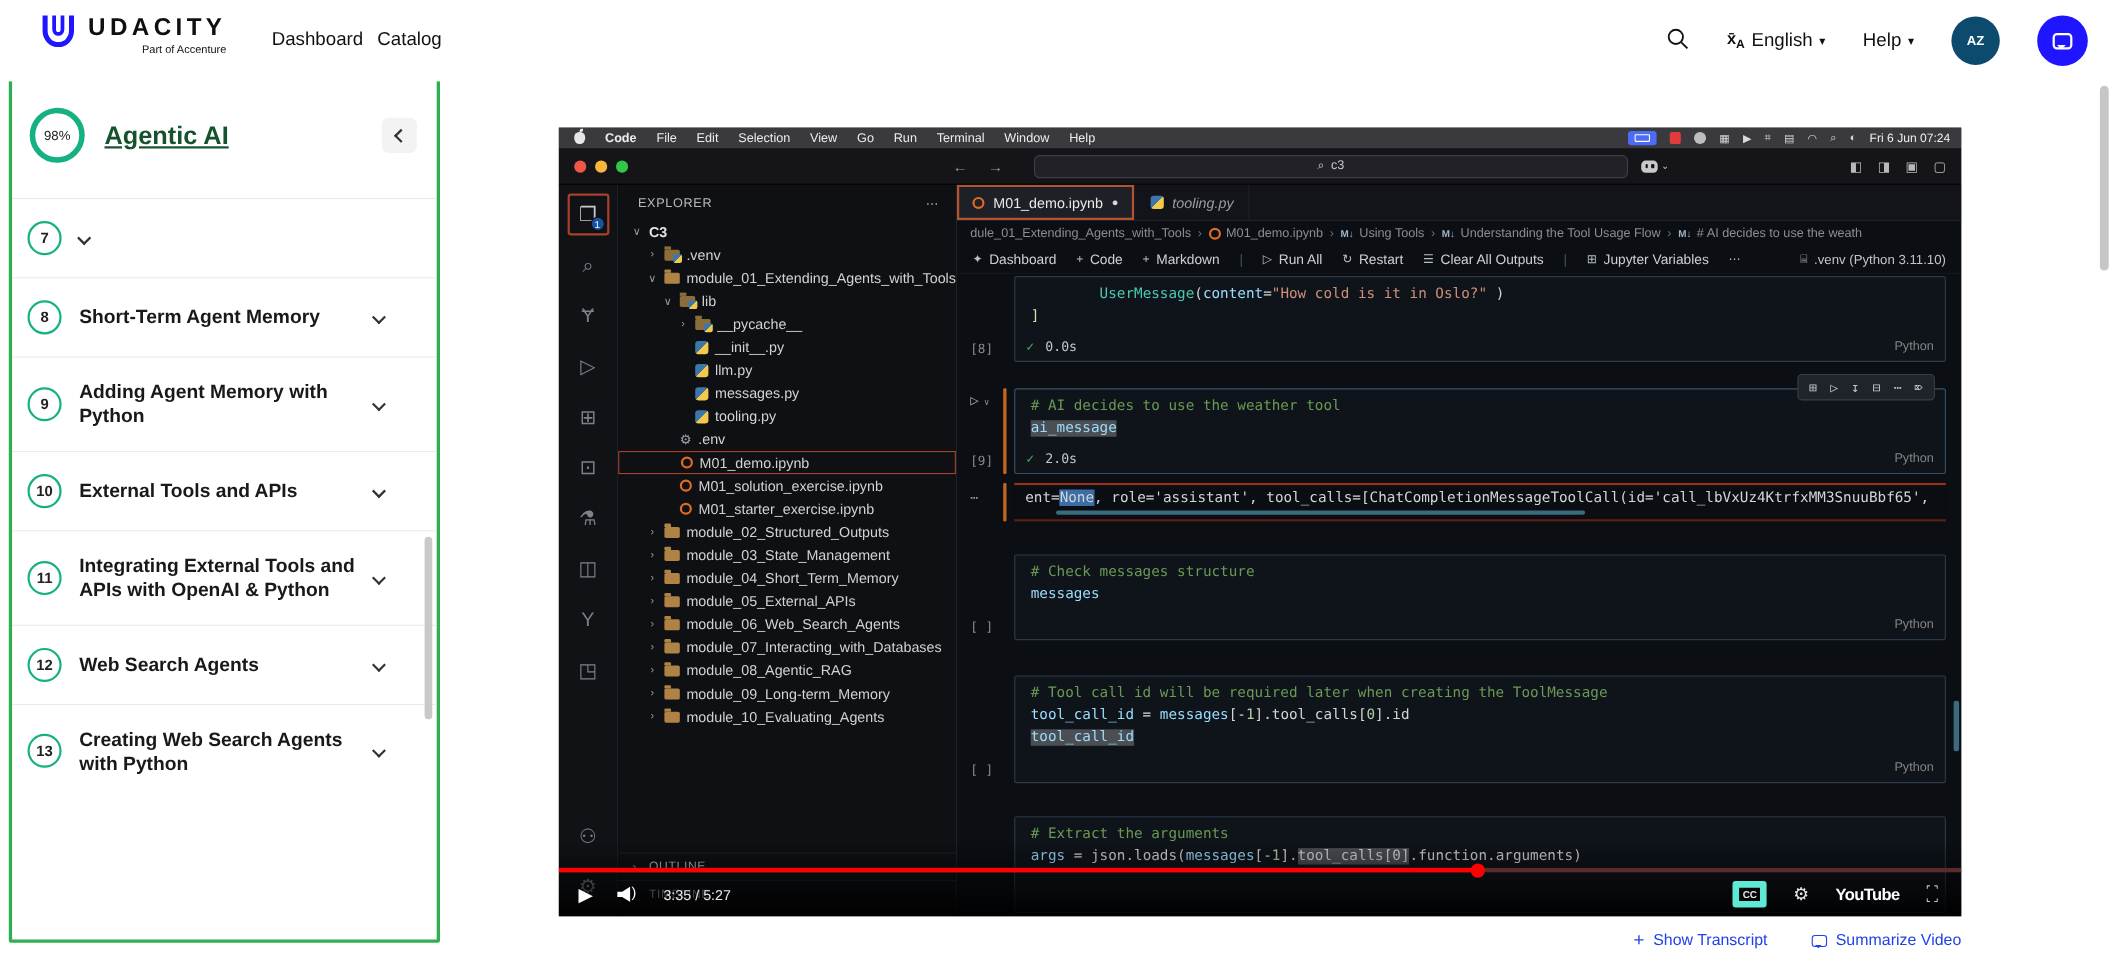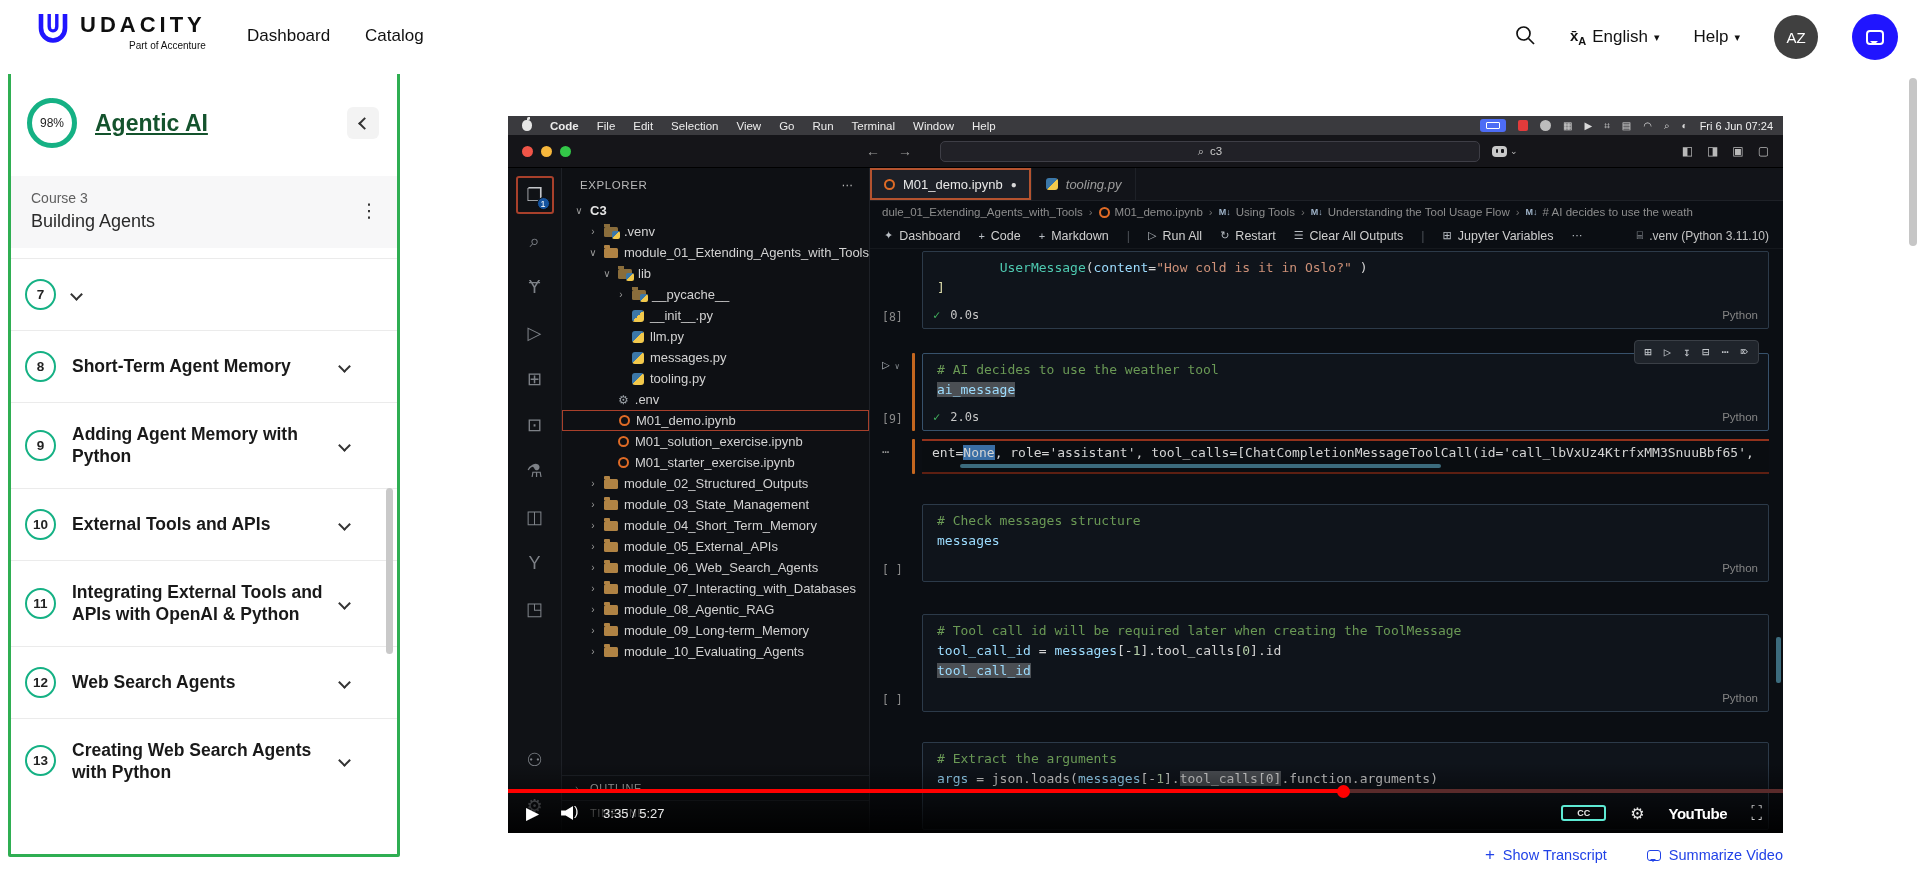--- a/index.html
+++ b/index.html
@@ -6,29 +6,29 @@
   html,body { width:1920px; height:874px; background:#fff; overflow:hidden;
               font-family:"Liberation Sans", sans-serif; }
 
   
   .navbar { position:absolute; left:0; top:0; width:1920px; height:74px; background:#fff; z-index:30; }
   .brand { position:absolute; left:36px; top:12px; display:flex; align-items:flex-start; gap:10px; }
   .brand-text { display:flex; flex-direction:column; }
   .brand-name { font-size:22px; font-weight:bold; letter-spacing:4px; color:#0f0f0f; line-height:26px; }
   .brand-sub { font-size:10px; color:#111; align-self:flex-end; margin-top:2px; }
   .nav-link { position:absolute; top:26px; font-size:17px; color:#111; cursor:pointer; }
-  #nav-dashboard { left:247px; } #nav-catalog { left:365px; }
+  #nav-dashboard { left:247px; } #nav-catalog { left:343px; }
   .nav-right { position:absolute; right:22px; top:0; height:74px; display:flex; align-items:center; gap:34px; }
   .nav-ico { color:#111; }
   .lang, .help { font-size:17px; color:#111; display:flex; align-items:center; gap:6px; }
   .caret { font-size:11px; color:#111; }
   .tr-glyph { font-size:15px; font-weight:bold; }
   .tr-glyph sub { font-size:11px; }
-  .avatar { width:44px; height:44px; border-radius:50%; background:#404040; color:#fff;
-            display:flex; align-items:center; justify-content:center; font-size:15px; font-weight:normal; }
+  .avatar { width:44px; height:44px; border-radius:50%; background:#0c4a6e; color:#fff;
+            display:flex; align-items:center; justify-content:center; font-size:12px; font-weight:bold; }
   .chat-btn { width:46px; height:46px; border-radius:50%; background:#2015ff; display:flex; align-items:center; justify-content:center; }
   .chat-bubble { width:18px; height:15px; border:2px solid #fff; border-radius:4px; position:relative; }
   .chat-bubble:after { content:""; position:absolute; left:2px; bottom:-6px; border:4px solid transparent; border-top-color:#fff; }
 
   
   .sidebar { position:absolute; left:8px; top:67px; width:392px; height:790px; background:#fff;
              border:3px solid #2fae52; border-radius:2px; z-index:20; overflow:hidden; }
   .sb-head { display:flex; align-items:center; gap:16px; padding:26px 18px 20px 14px; }
   .ring-wrap { position:relative; width:54px; height:54px; flex:none; }
   .ring-label { position:absolute; inset:0; display:flex; align-items:center; justify-content:center; font-size:12px; color:#222; }
@@ -166,21 +166,21 @@
   .yt-played { height:100%; background:#f00; }
   .yt-dot { position:absolute; top:-4px; width:13px; height:13px; border-radius:50%; background:#f00; }
   .yt-bar { position:absolute; left:0; bottom:0; width:100%; height:40px; z-index:6; display:flex; align-items:center; padding:0 18px; gap:22px; }
   .yt-play { color:#fff; font-size:17px; }
   .vol { position:relative; width:20px; height:14px; }
   .vol:before { content:""; position:absolute; left:0; top:0; width:12px; height:14px; background:#fff;
                 clip-path:polygon(0 33%,38% 33%,100% 0,100% 100%,38% 67%,0 67%); }
   .vol:after { content:")"; position:absolute; left:13px; top:-3px; color:#fff; font-size:13px; }
   .yt-time { color:#e8e8e8; font-size:13px; white-space:nowrap; }
   .yt-right { margin-left:auto; display:flex; align-items:center; gap:24px; }
-  .cc-chip { border:2px solid #5eead4; border-radius:3px; color:#e6e6e6; font-size:9px; font-weight:bold; padding:1px 14px; }
+  .cc-chip { border:6px solid #5eead4; border-radius:3px; color:#e6e6e6; font-size:9px; font-weight:bold; padding:1px 3px; }
   .yt-gear { color:#e6e6e6; font-size:16px; }
   .yt-logo { color:#fff; font-size:15px; font-weight:bold; letter-spacing:-.5px; }
   .fs { display:grid; grid-template-columns:7px 7px; grid-template-rows:7px 7px; color:#fff; font-size:9px; line-height:7px; }
 
   
   .below { position:absolute; left:508px; top:845px; width:1275px; display:flex; justify-content:flex-end; gap:40px; z-index:8; }
   .blink { display:flex; align-items:center; gap:8px; color:#2142e7; font-size:14.5px; cursor:pointer; }
   .plus-ico { font-size:17px; }
   .sum-ico { width:14px; height:11px; border:1.5px solid #2142e7; border-radius:3px; position:relative; }
   .sum-ico:after { content:""; position:absolute; left:2px; bottom:-5px; border:3px solid transparent; border-top-color:#2142e7; }
@@ -232,27 +232,20 @@
       <svg width="54" height="54" viewBox="0 0 54 54">
         <circle cx="27" cy="27" r="22.5" fill="none" stroke="#ddf0e9" stroke-width="5"></circle>
         <circle id="ring-arc" cx="27" cy="27" r="22.5" fill="none" stroke="#15b184" stroke-width="5" stroke-linecap="round" transform="rotate(-90 27 27)" stroke-dasharray="138.54423602330988 2.8274333882308165"></circle>
       </svg>
       <span class="ring-label">98%</span>
     </div>
     <span class="sb-title">Agentic AI</span>
     <span class="collapse-btn">
         <span class="chev-left"></span>
       </span>
-  </div>
-  <div class="course-card">
-    <div class="course-meta">
-      <div class="course-label">Course 3</div>
-      <div class="course-title">Building Agents</div>
-    </div>
-    <span class="kebab">⋮</span>
   </div>
   <div class="lesson-list" id="lesson-list">
       <div class="lesson">
         <span class="lesson-num">7</span>
         <span class="chev-down"></span>
       </div>
       <div class="lesson">
         <span class="lesson-num">8</span>
         <span class="lesson-title">Short-Term Agent Memory</span>
         <span class="chev-down"></span>

